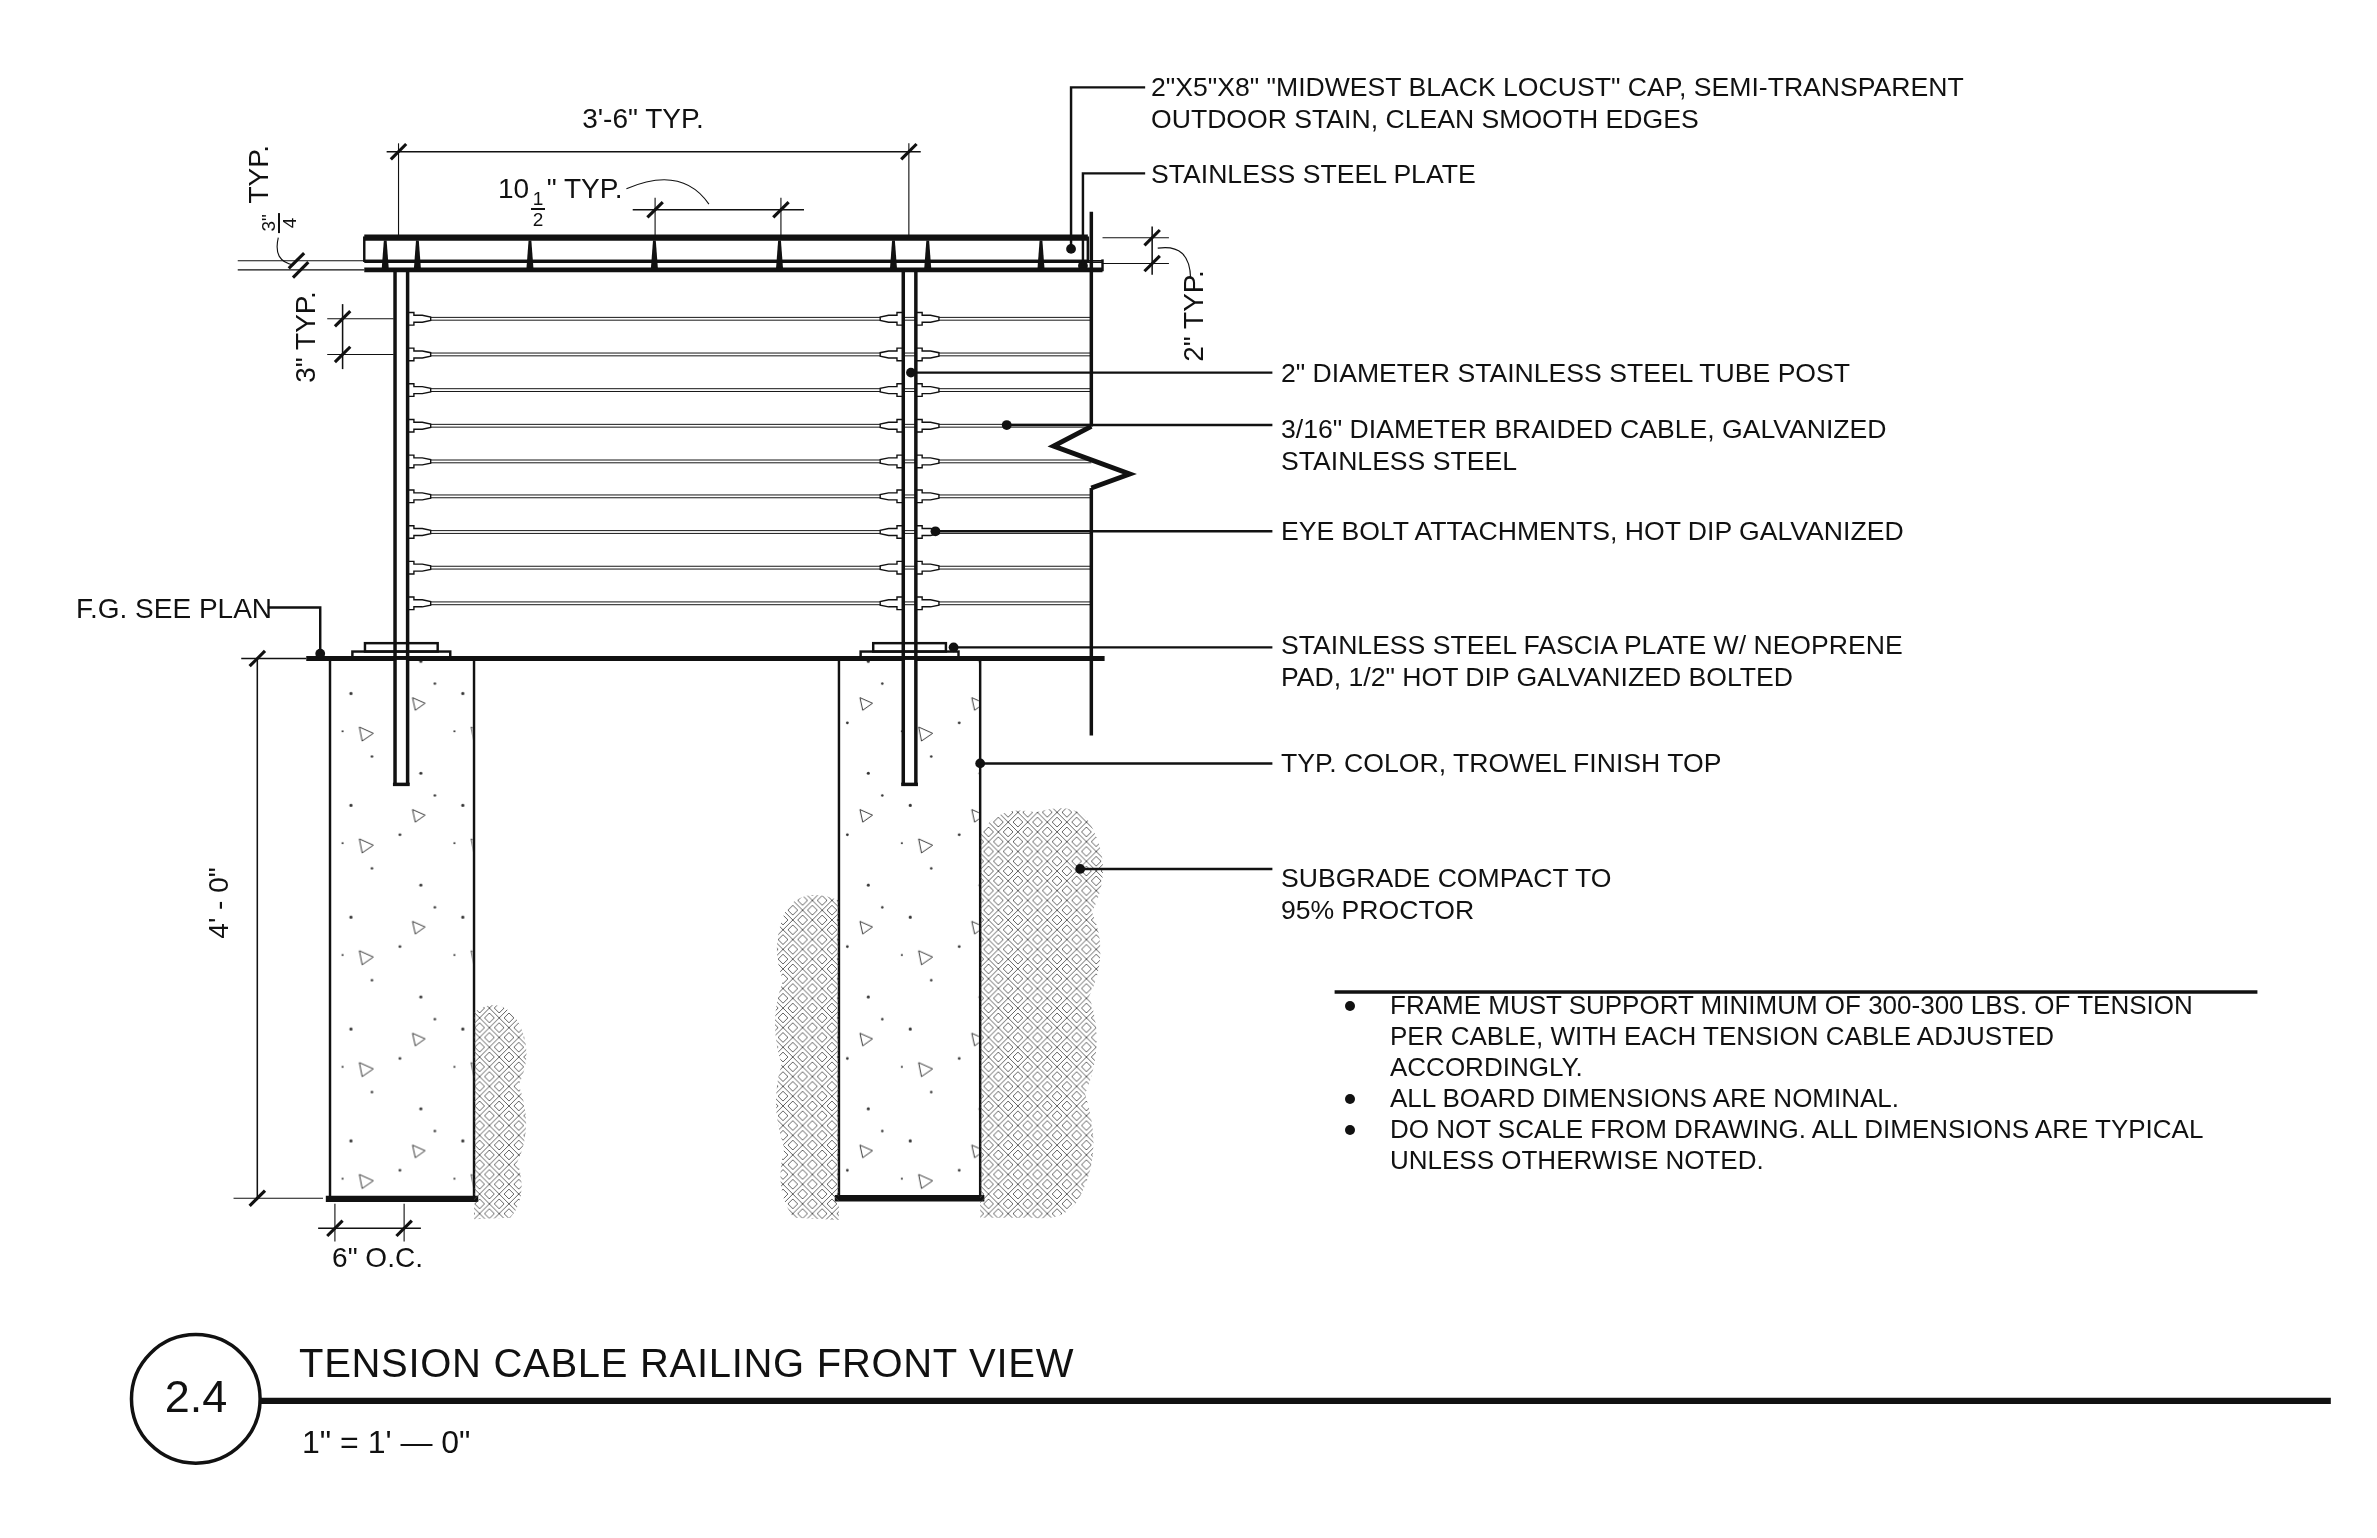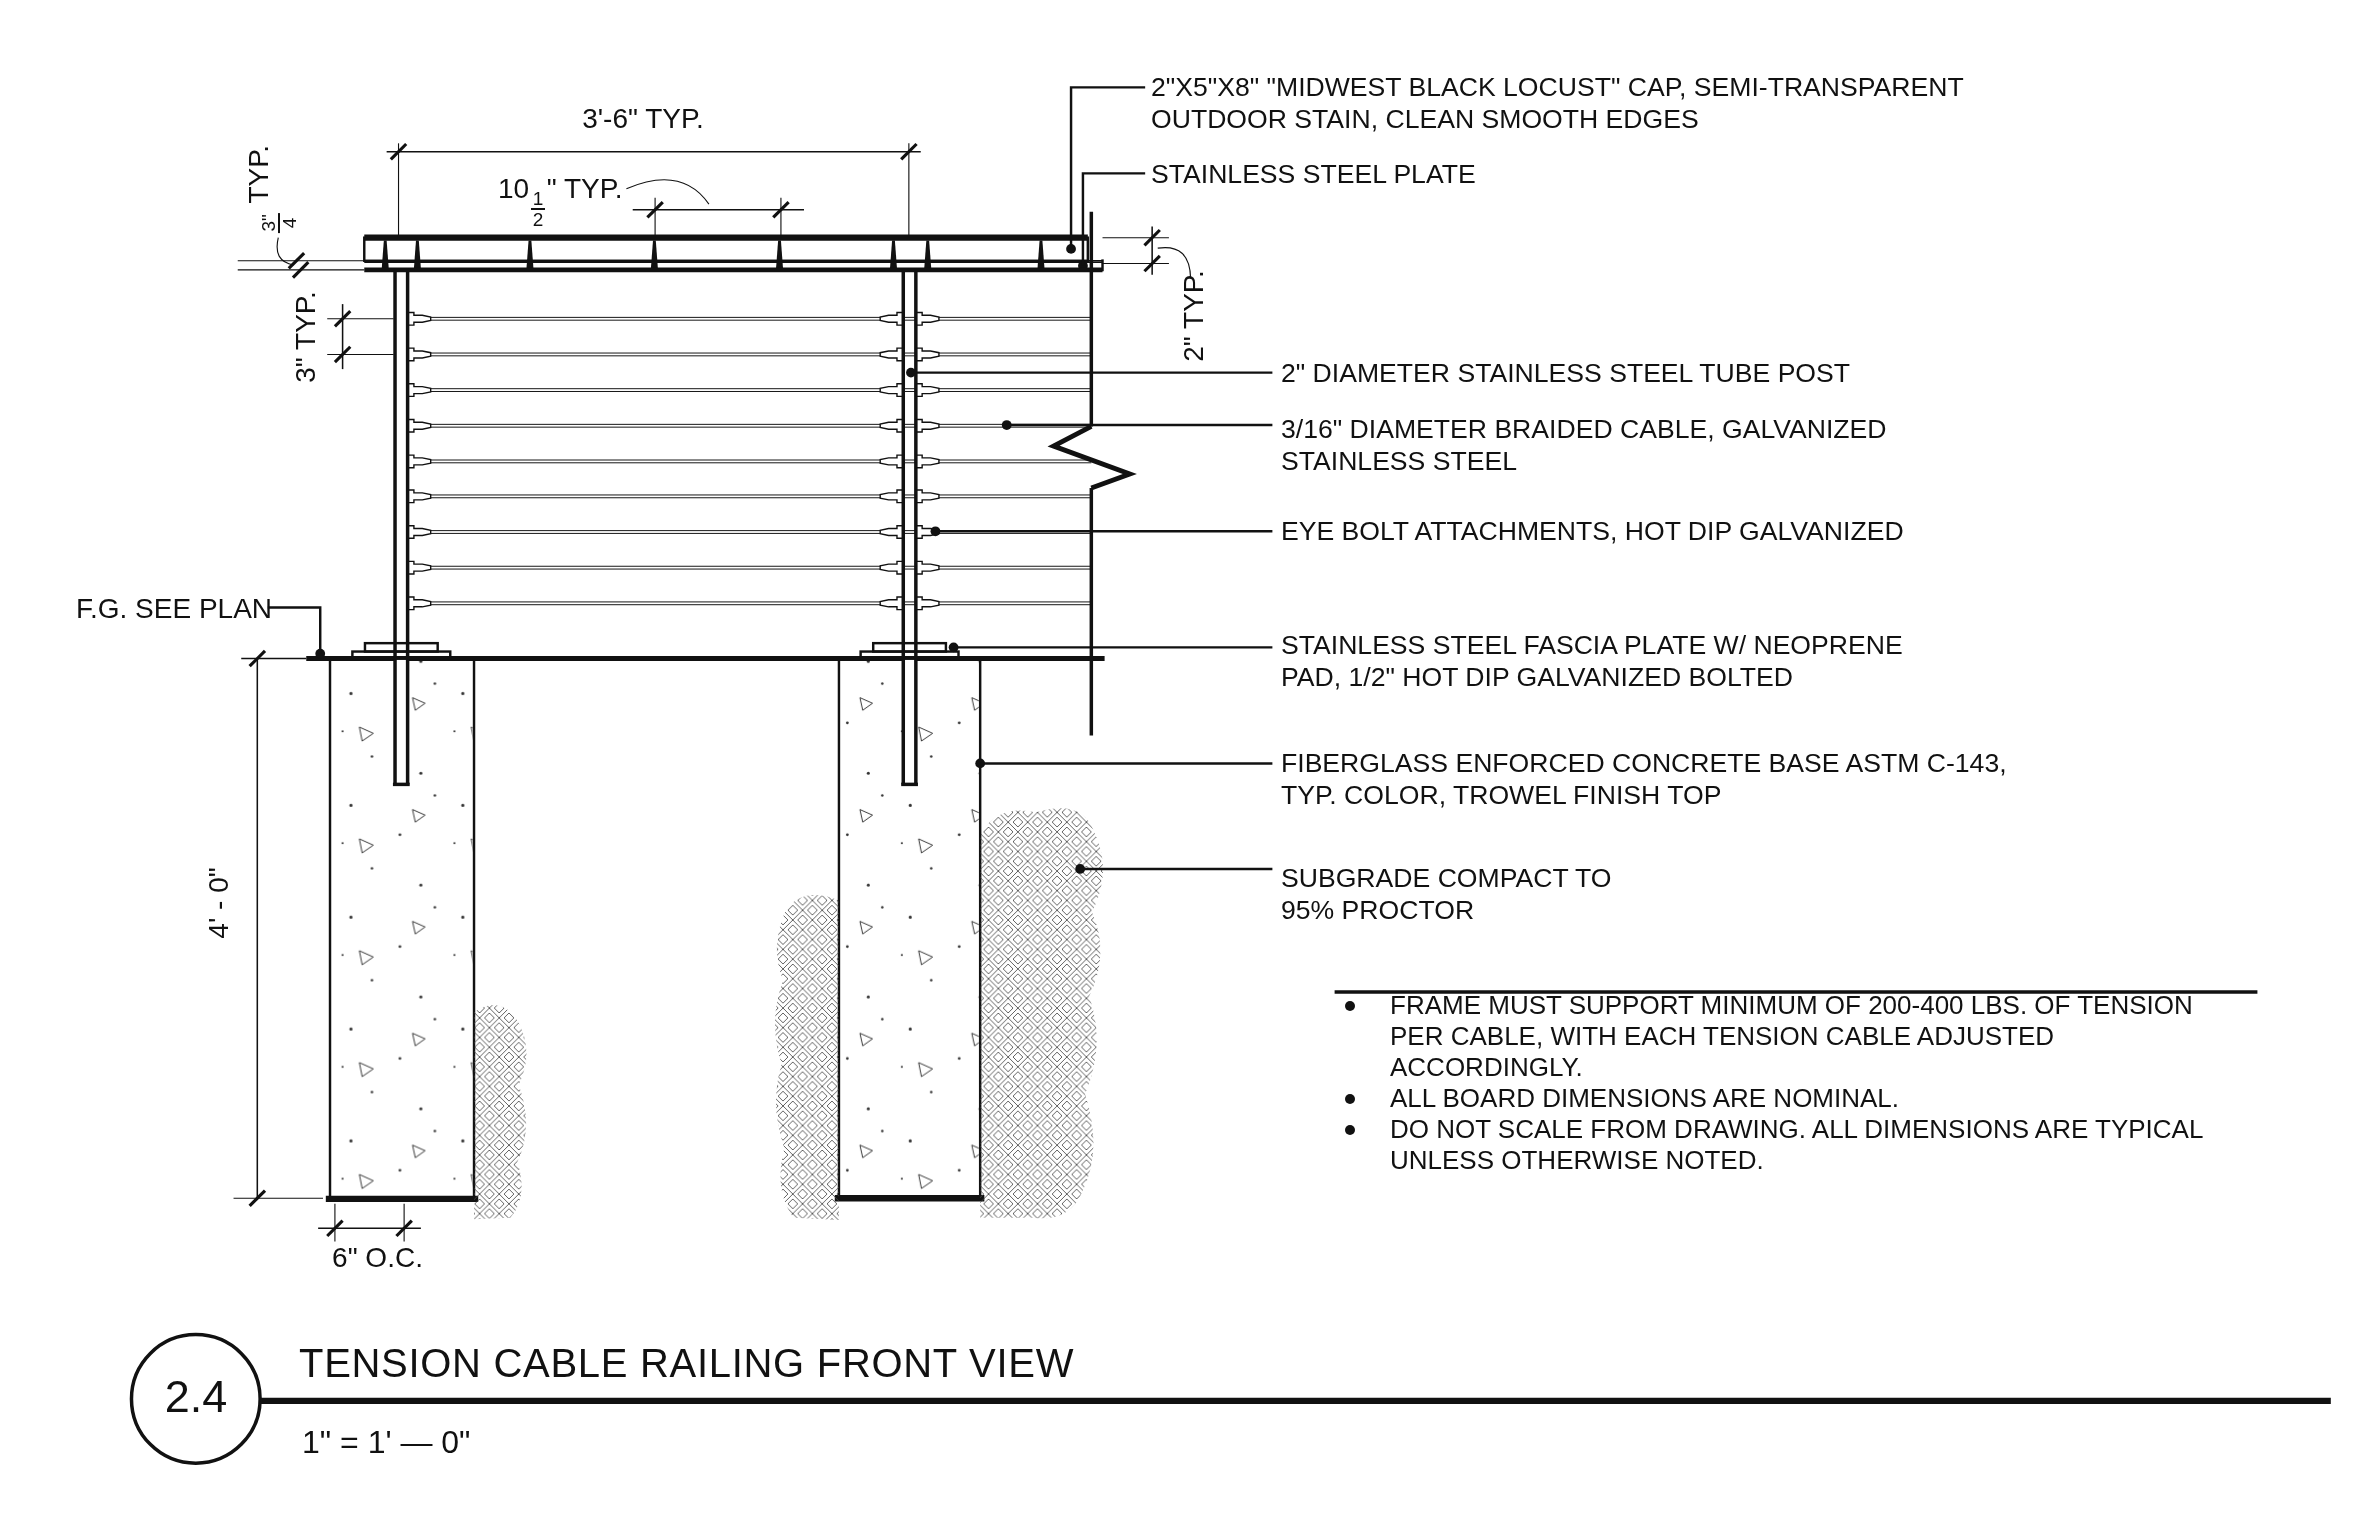--- a/index.html
+++ b/index.html
@@ -313,31 +313,30 @@
   <div>STAINLESS STEEL</div>
 </div>
 <div class="callout" style="left:1281px;top:515px;">
   <div>EYE BOLT ATTACHMENTS, HOT DIP GALVANIZED</div>
 </div>
 <div class="callout" style="left:1281px;top:629px;">
   <div>STAINLESS STEEL FASCIA PLATE W/ NEOPRENE</div>
   <div>PAD, 1/2" HOT DIP GALVANIZED BOLTED</div>
 </div>
 <div class="callout" style="left:1281px;top:747px;">
-  <div>FIBERGLASS ENFORCED CONCRETE BASE ASTM C-143,</div>
   <div>TYP. COLOR, TROWEL FINISH TOP</div>
 </div>
 <div class="callout" style="left:1281px;top:854px;margin-top:8px;">
   <div>SUBGRADE COMPACT TO</div>
   <div>95% PROCTOR</div>
 </div>
 
 <div id="notes-block">
   <ul id="notes-list">
-    <li>FRAME MUST SUPPORT MINIMUM OF 200-400 LBS. OF TENSION PER CABLE, WITH EACH TENSION CABLE ADJUSTED ACCORDINGLY.</li>
+    <li>FRAME MUST SUPPORT MINIMUM OF 300-300 LBS. OF TENSION PER CABLE, WITH EACH TENSION CABLE ADJUSTED ACCORDINGLY.</li>
     <li>ALL BOARD DIMENSIONS ARE NOMINAL.</li>
     <li>DO NOT SCALE FROM DRAWING. ALL DIMENSIONS ARE TYPICAL UNLESS OTHERWISE NOTED.</li>
   </ul>
 </div>
 
 <div id="t-num">2.4</div>
 <div id="t-title">TENSION CABLE RAILING FRONT VIEW</div>
 <div id="t-scale">1" = 1' — 0"</div>
 
 

